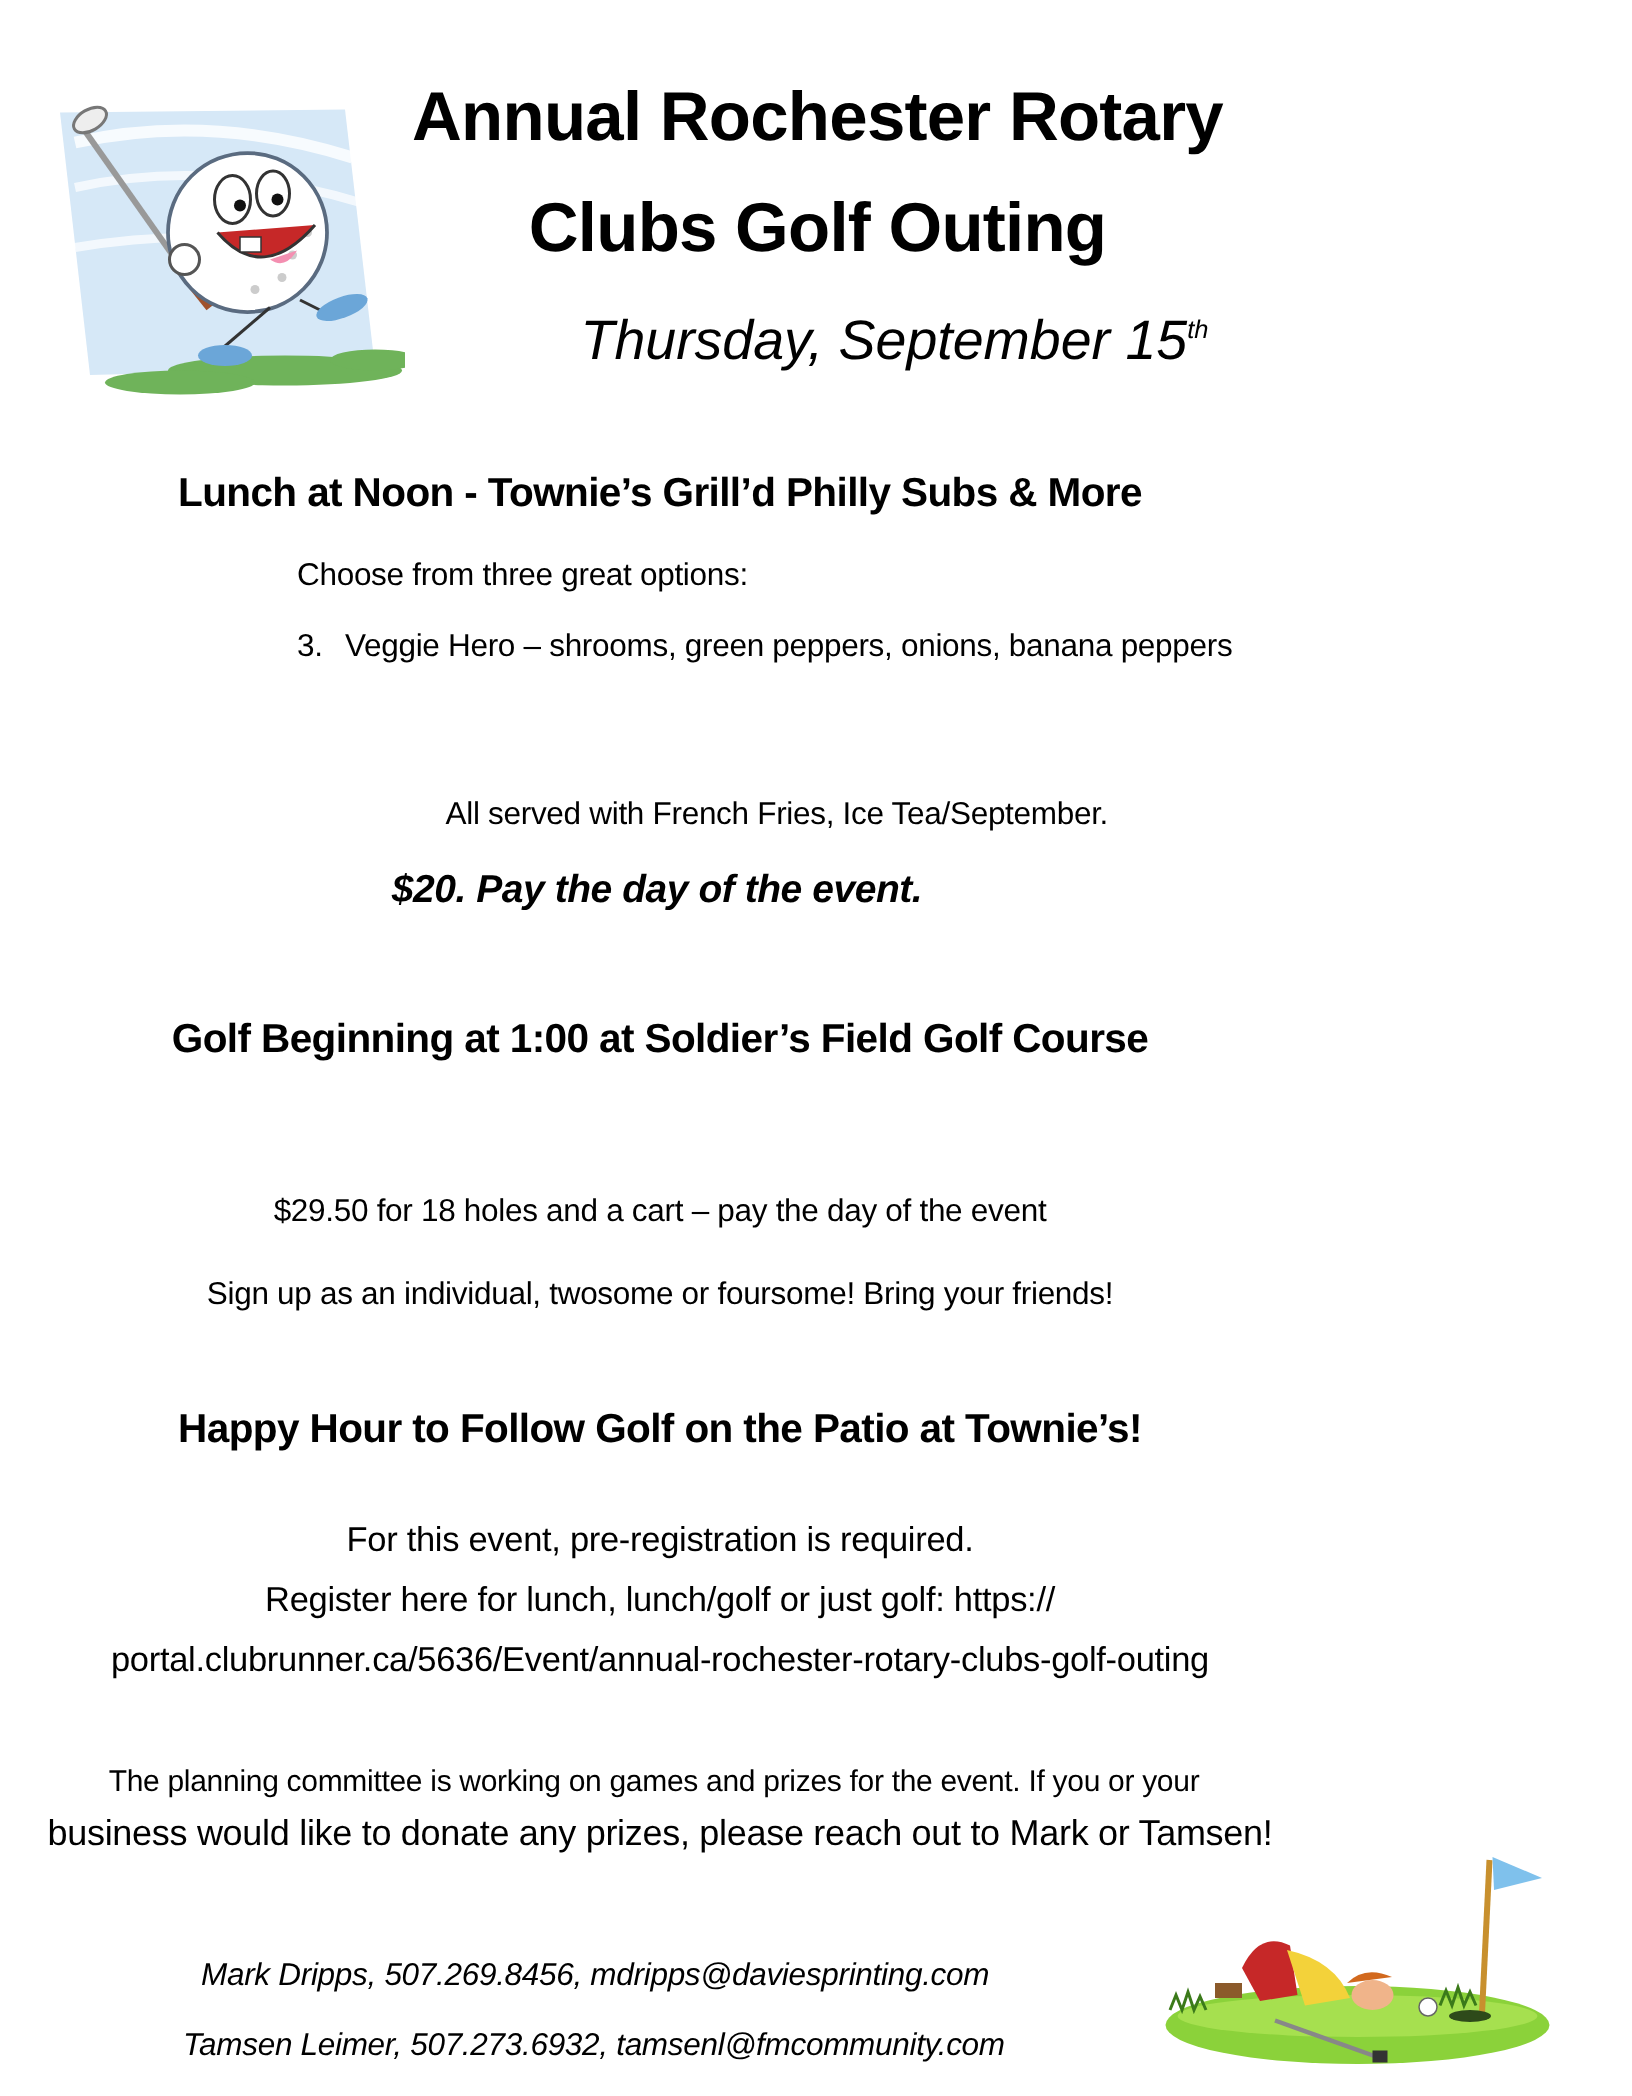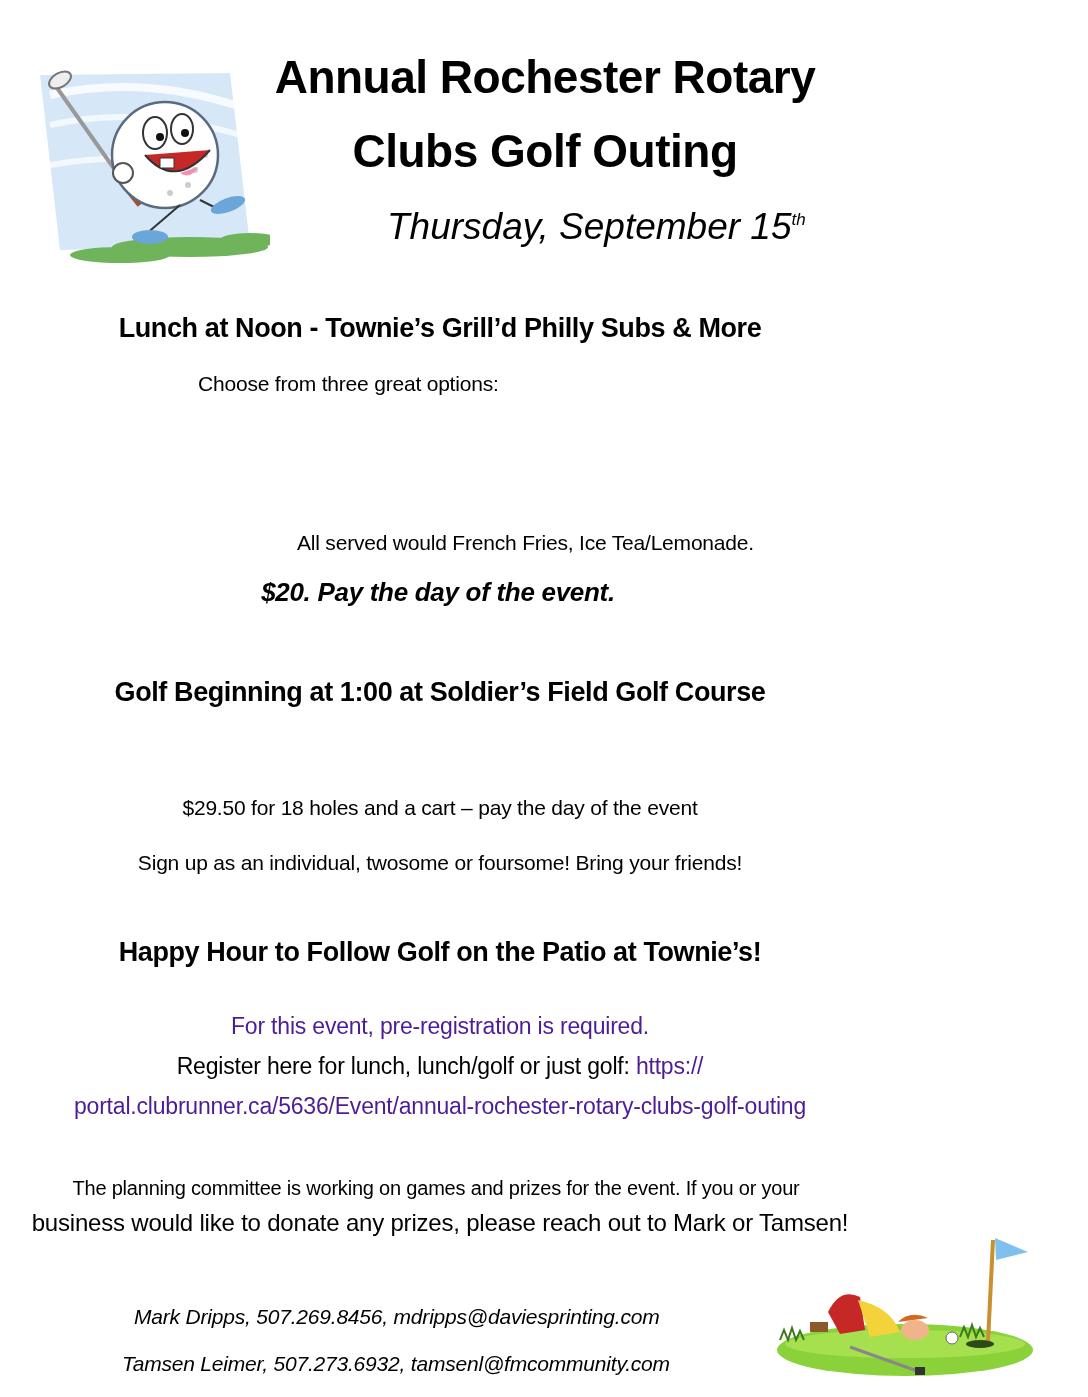--- a/index.html
+++ b/index.html
@@ -10,21 +10,21 @@
     .abs { position: absolute; }
     .center { left: 0; width: 880px; text-align: center; }
     .title {
       font-weight: bold; font-size: 46px; line-height: 70px;
       letter-spacing: -0.5px;
     }
     .date { font-style: italic; font-size: 37px; }
     .date sup { font-size: 17px; vertical-align: top; position: relative; top: 4px; }
     .h2 { font-weight: bold; font-size: 27px; letter-spacing: -0.4px; }
     .body { font-size: 21px; letter-spacing: -0.2px; text-align: center; }
-    .red { color: #4c1d95; }
+    .red { color: #000000; }
     .list { left: 198px; font-size: 21px; line-height: 32.5px; letter-spacing: -0.2px; }
     .list .num { display: inline-block; width: 32px; }
     .price { font-weight: bold; font-style: italic; font-size: 26px; letter-spacing: -0.3px; }
     .contact { font-style: italic; font-size: 21px; letter-spacing: -0.2px; }
   </style>
 </head>
 <body>
 
 <div class="abs" style="left:20px;top:55px;width:250px;height:215px;">
   <svg width="250" height="215" viewBox="0 0 250 215">
@@ -62,23 +62,24 @@
 <div class="abs center title" style="top:116px;left:260px;width:570px;">Clubs Golf Outing</div>
 
 <div class="abs date" style="top:206px;left:387px;">
   <span>Thursday, September 15</span><sup>th</sup>
 </div>
 
 <div class="abs center h2" style="top:313px;">Lunch at Noon - Townie’s Grill’d Philly Subs &amp; More</div>
 <div class="abs body" style="top:372px;left:198px;">Choose from three great options:</div>
 
 <div class="abs list" style="top:415px;">
+  <div><span class="num">3.</span><span>Veggie Hero – shrooms, green peppers, onions, banana peppers</span></div>
 </div>
 
-<div class="abs body" style="top:531px;left:297px;">All served would French Fries, Ice Tea/Lemonade.</div>
+<div class="abs body" style="top:531px;left:297px;">All served with French Fries, Ice Tea/September.</div>
 <div class="abs center price" style="top:577px;left:-2px;">$20. Pay the day of the event.</div>
 
 <div class="abs center h2" style="top:677px;">Golf Beginning at 1:00 at Soldier’s Field Golf Course</div>
 <div class="abs center body" style="top:796px;">$29.50 for 18 holes and a cart – pay the day of the event</div>
 <div class="abs center body" style="top:851px;">Sign up as an individual, twosome or foursome!  Bring your friends!</div>
 
 <div class="abs center h2" style="top:937px;">Happy Hour to Follow Golf on the Patio at Townie’s!</div>
 
 <div class="abs center body red" style="top:1013px;font-size:23px;">For this event, pre-registration is required.</div>
 <div class="abs center body" style="top:1053px;font-size:23px;">

